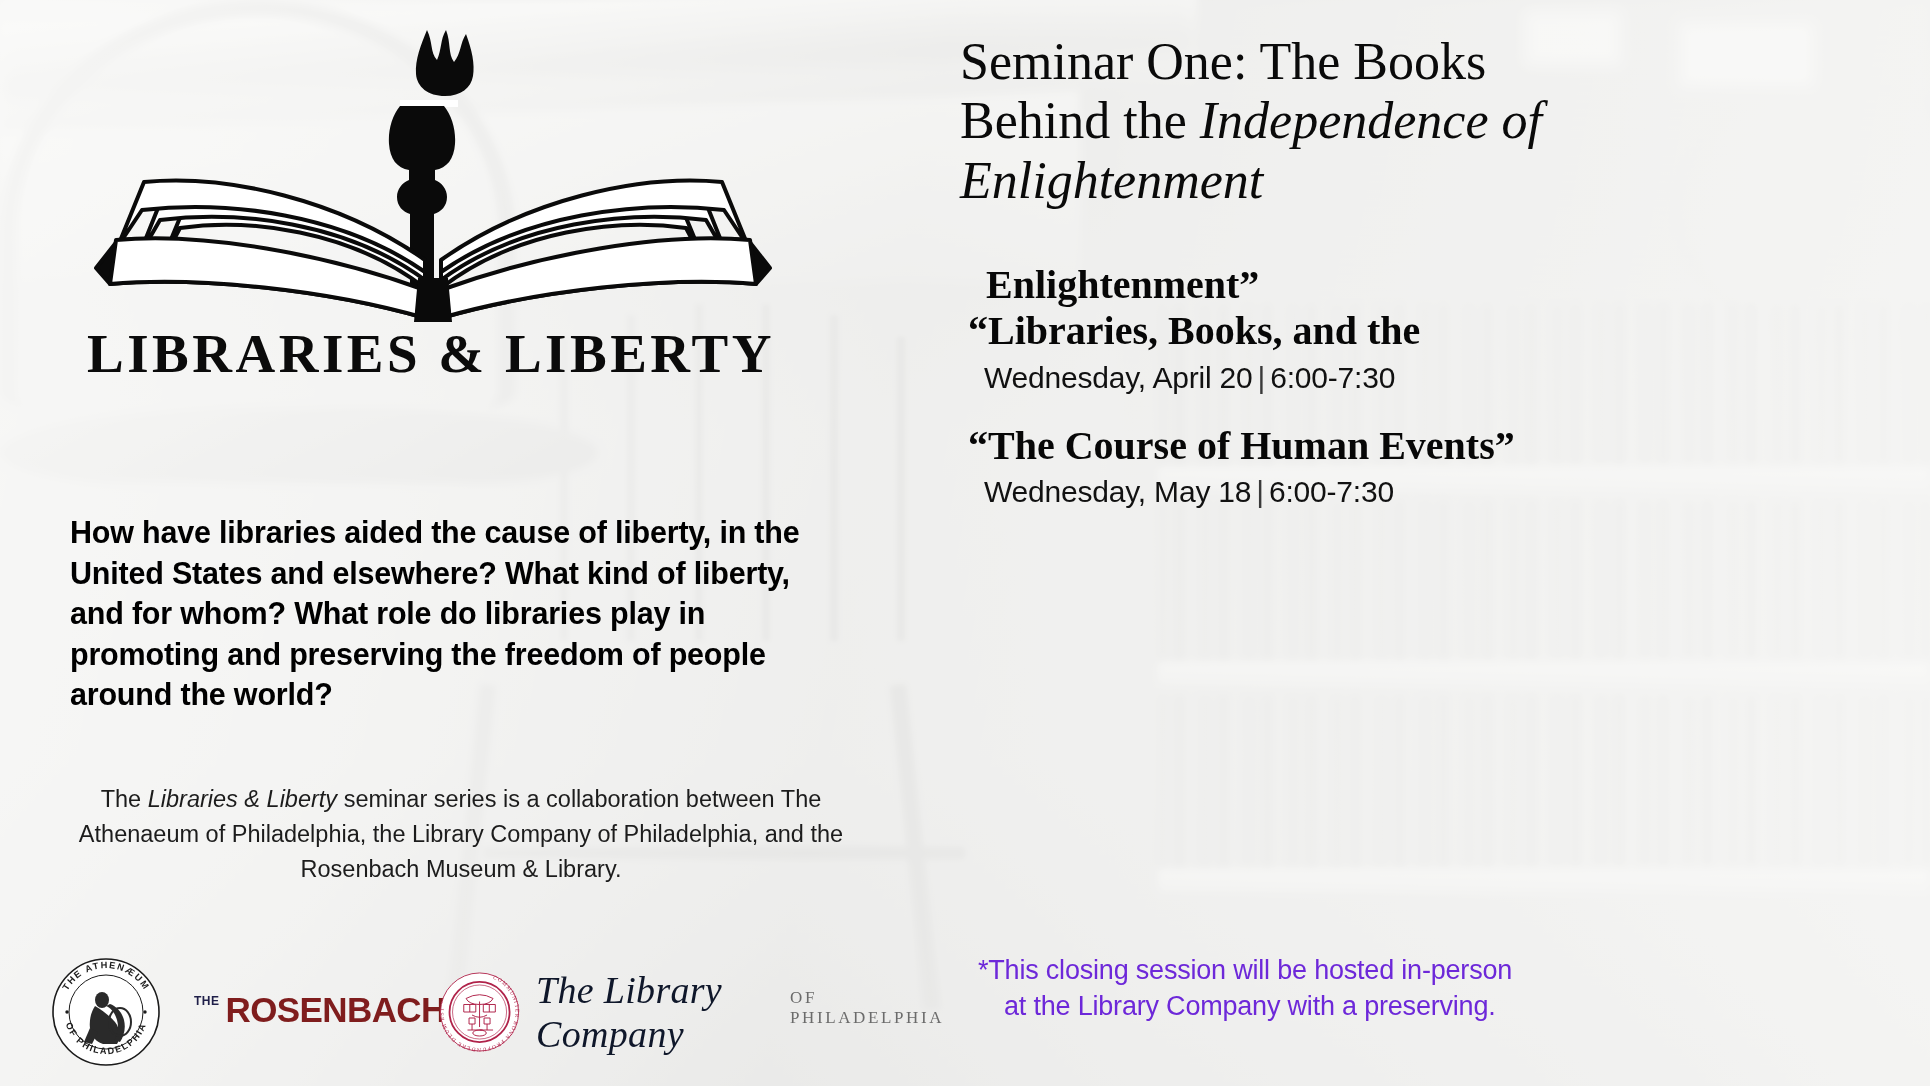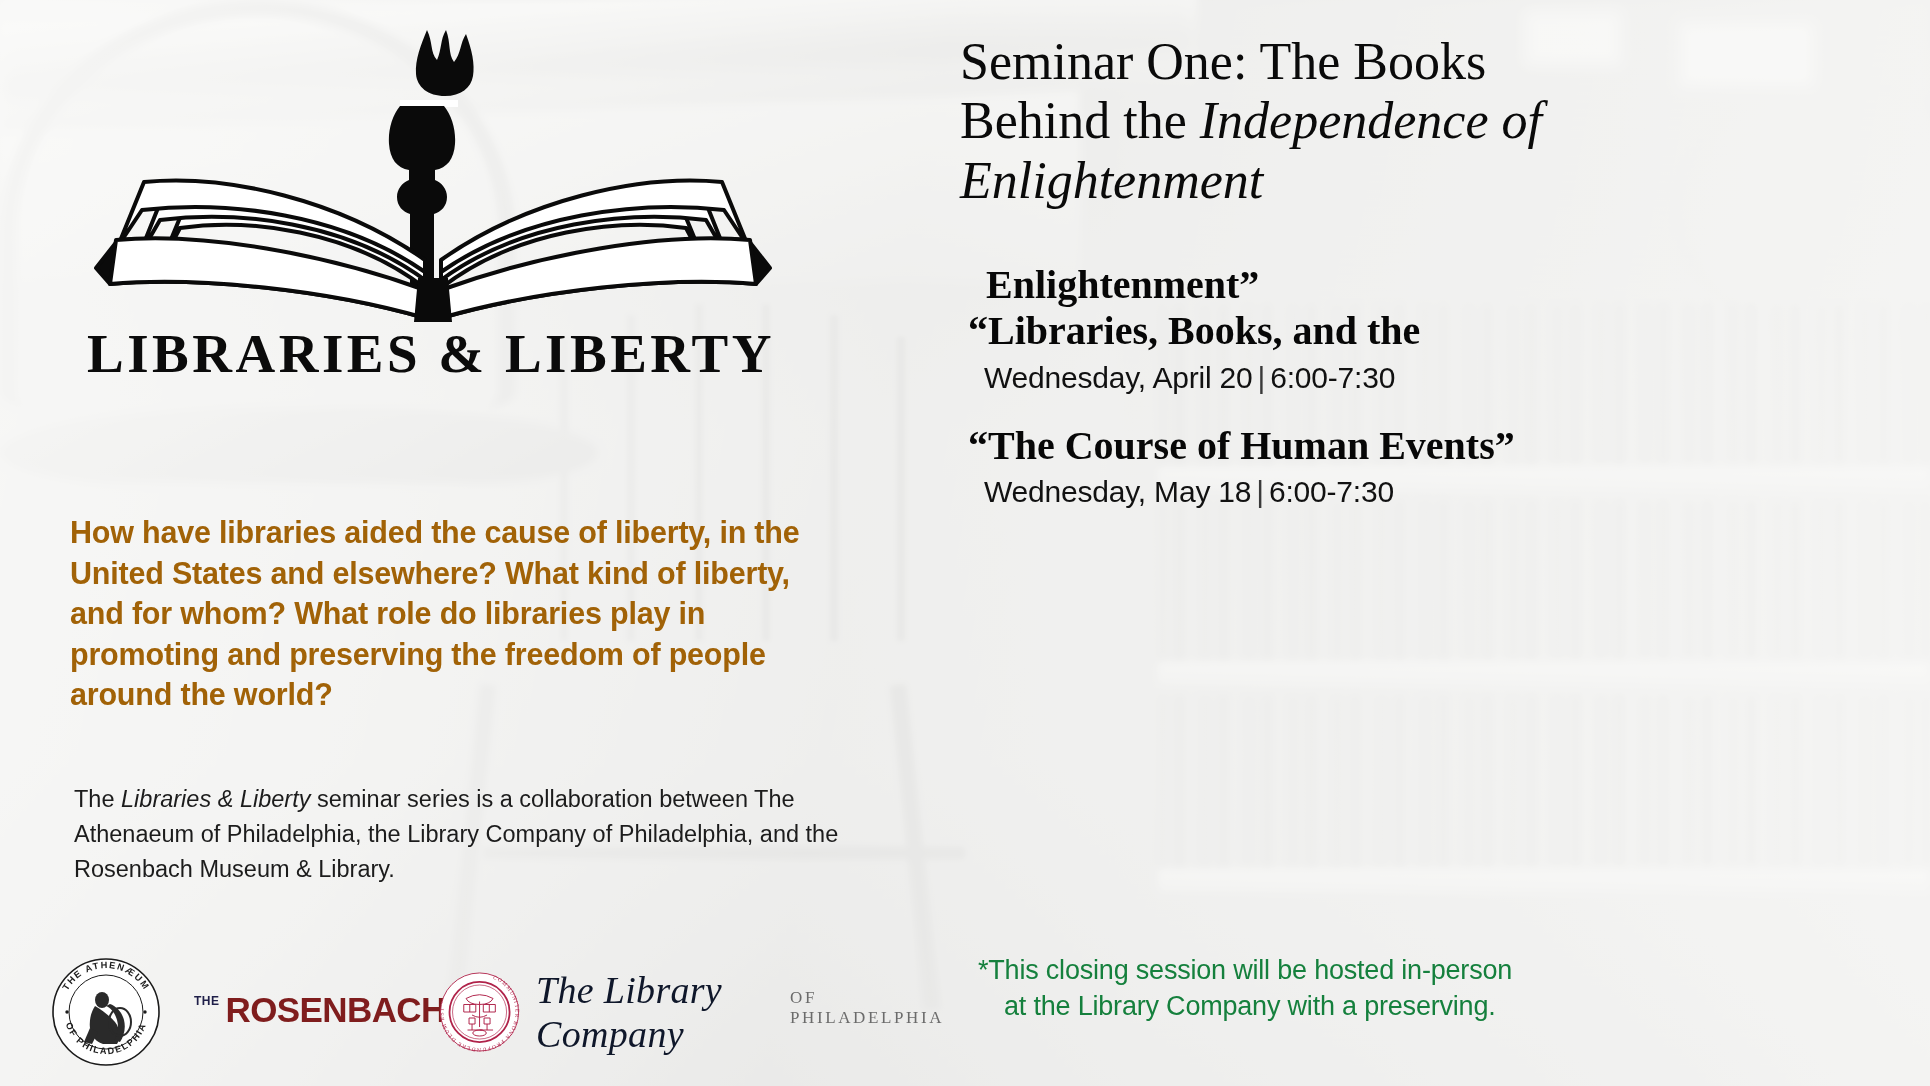--- a/index.html
+++ b/index.html
@@ -199,33 +199,34 @@
   .lede {
     position: absolute;
     left: 70px;
     top: 512px;
     width: 760px;
     font-family: "Liberation Sans", sans-serif;
     font-weight: bold;
     font-size: 30.5px;
     line-height: 1.33;
     letter-spacing: -.2px;
-    color: #a16207;
+    color: #000000;
   }
 
   .blurb {
     position: absolute;
-    left: 74px;
+    left: 66px;
     top: 782px;
     width: 790px;
     font-family: "Liberation Sans", sans-serif;
     font-weight: normal;
     font-size: 23.5px;
     line-height: 1.48;
     color: #1c1c1c;
+    text-align: center;
   }
   .blurb i { font-style: italic; }
 
   
   .partners {
     position: absolute;
     left: 44px;
     top: 952px;
     width: 900px;
     height: 120px;
@@ -348,21 +349,21 @@
   }
 
   .footnote {
     position: absolute;
     left: 18px;
     top: 952px;
     width: 900px;
     font-family: "Liberation Sans", sans-serif;
     font-size: 27px;
     line-height: 1.34;
-    color: #15803d;
+    color: #6d28d9;
     letter-spacing: -.2px;
   }
   .footnote .line2 { display: block; padding-left: 26px; }
 
   
   .s0 .session-title .l2 { padding-left: 18px; }
   .s3 .session-title .l2 { padding-left: 4px; }
 </style>
 </head>
 <body>

